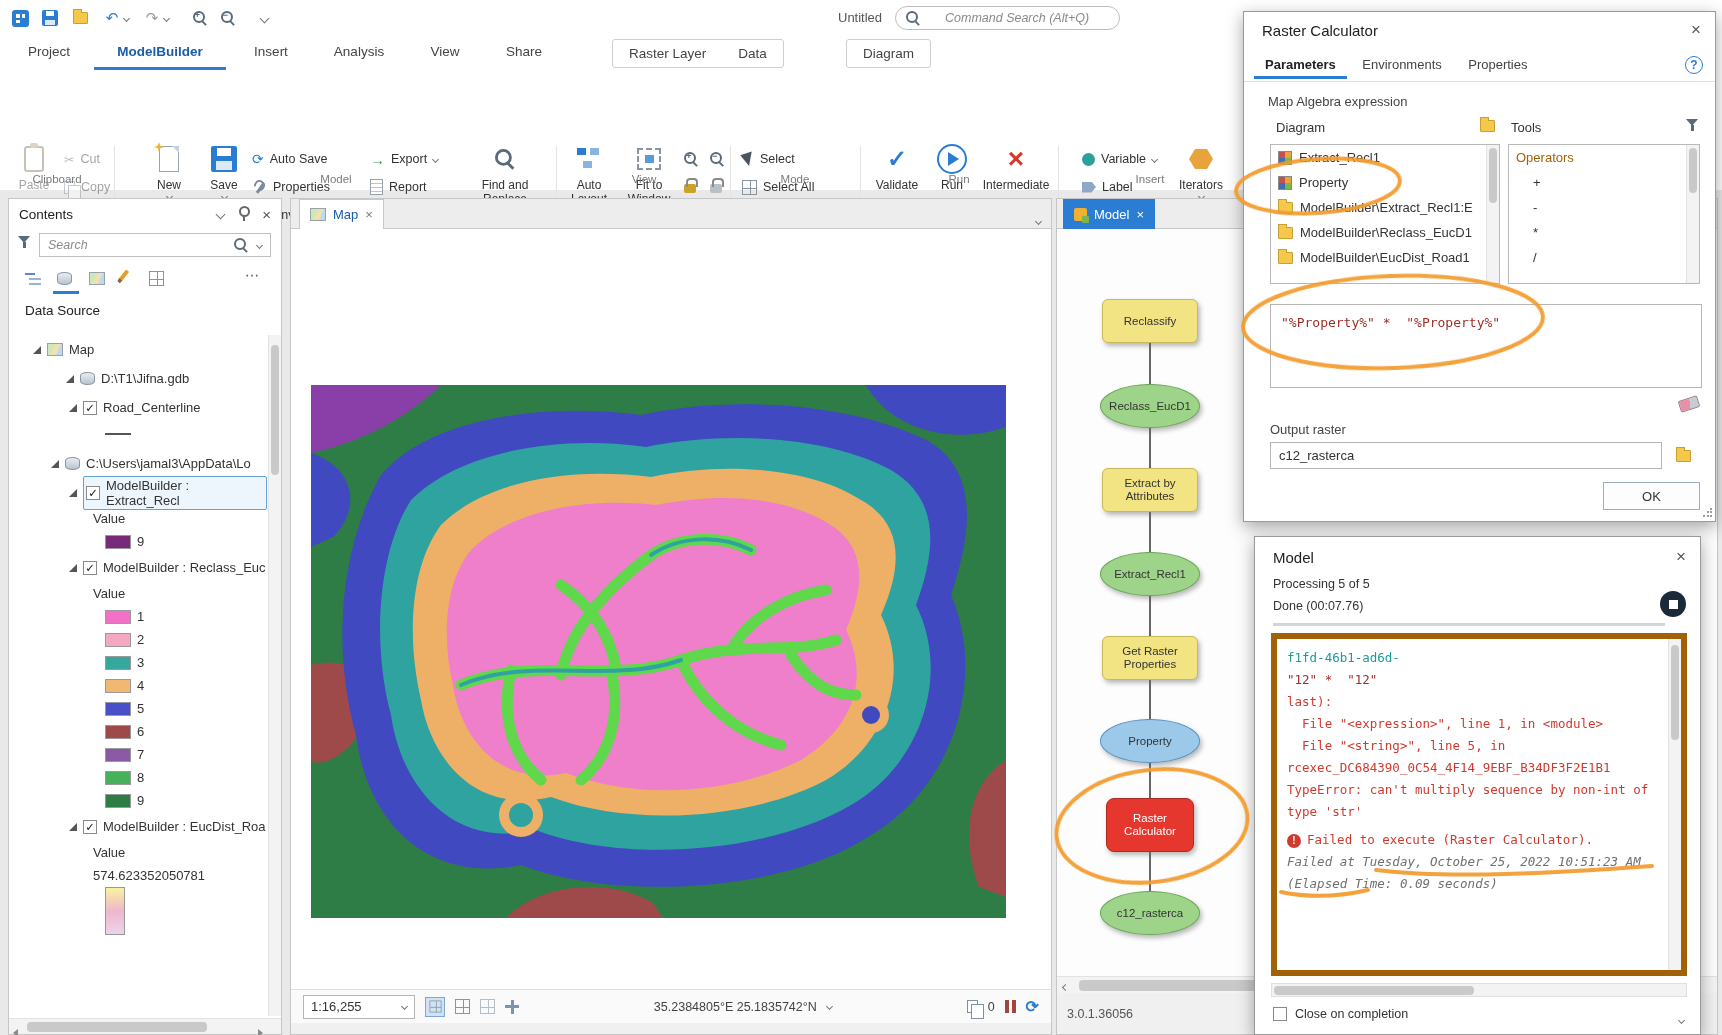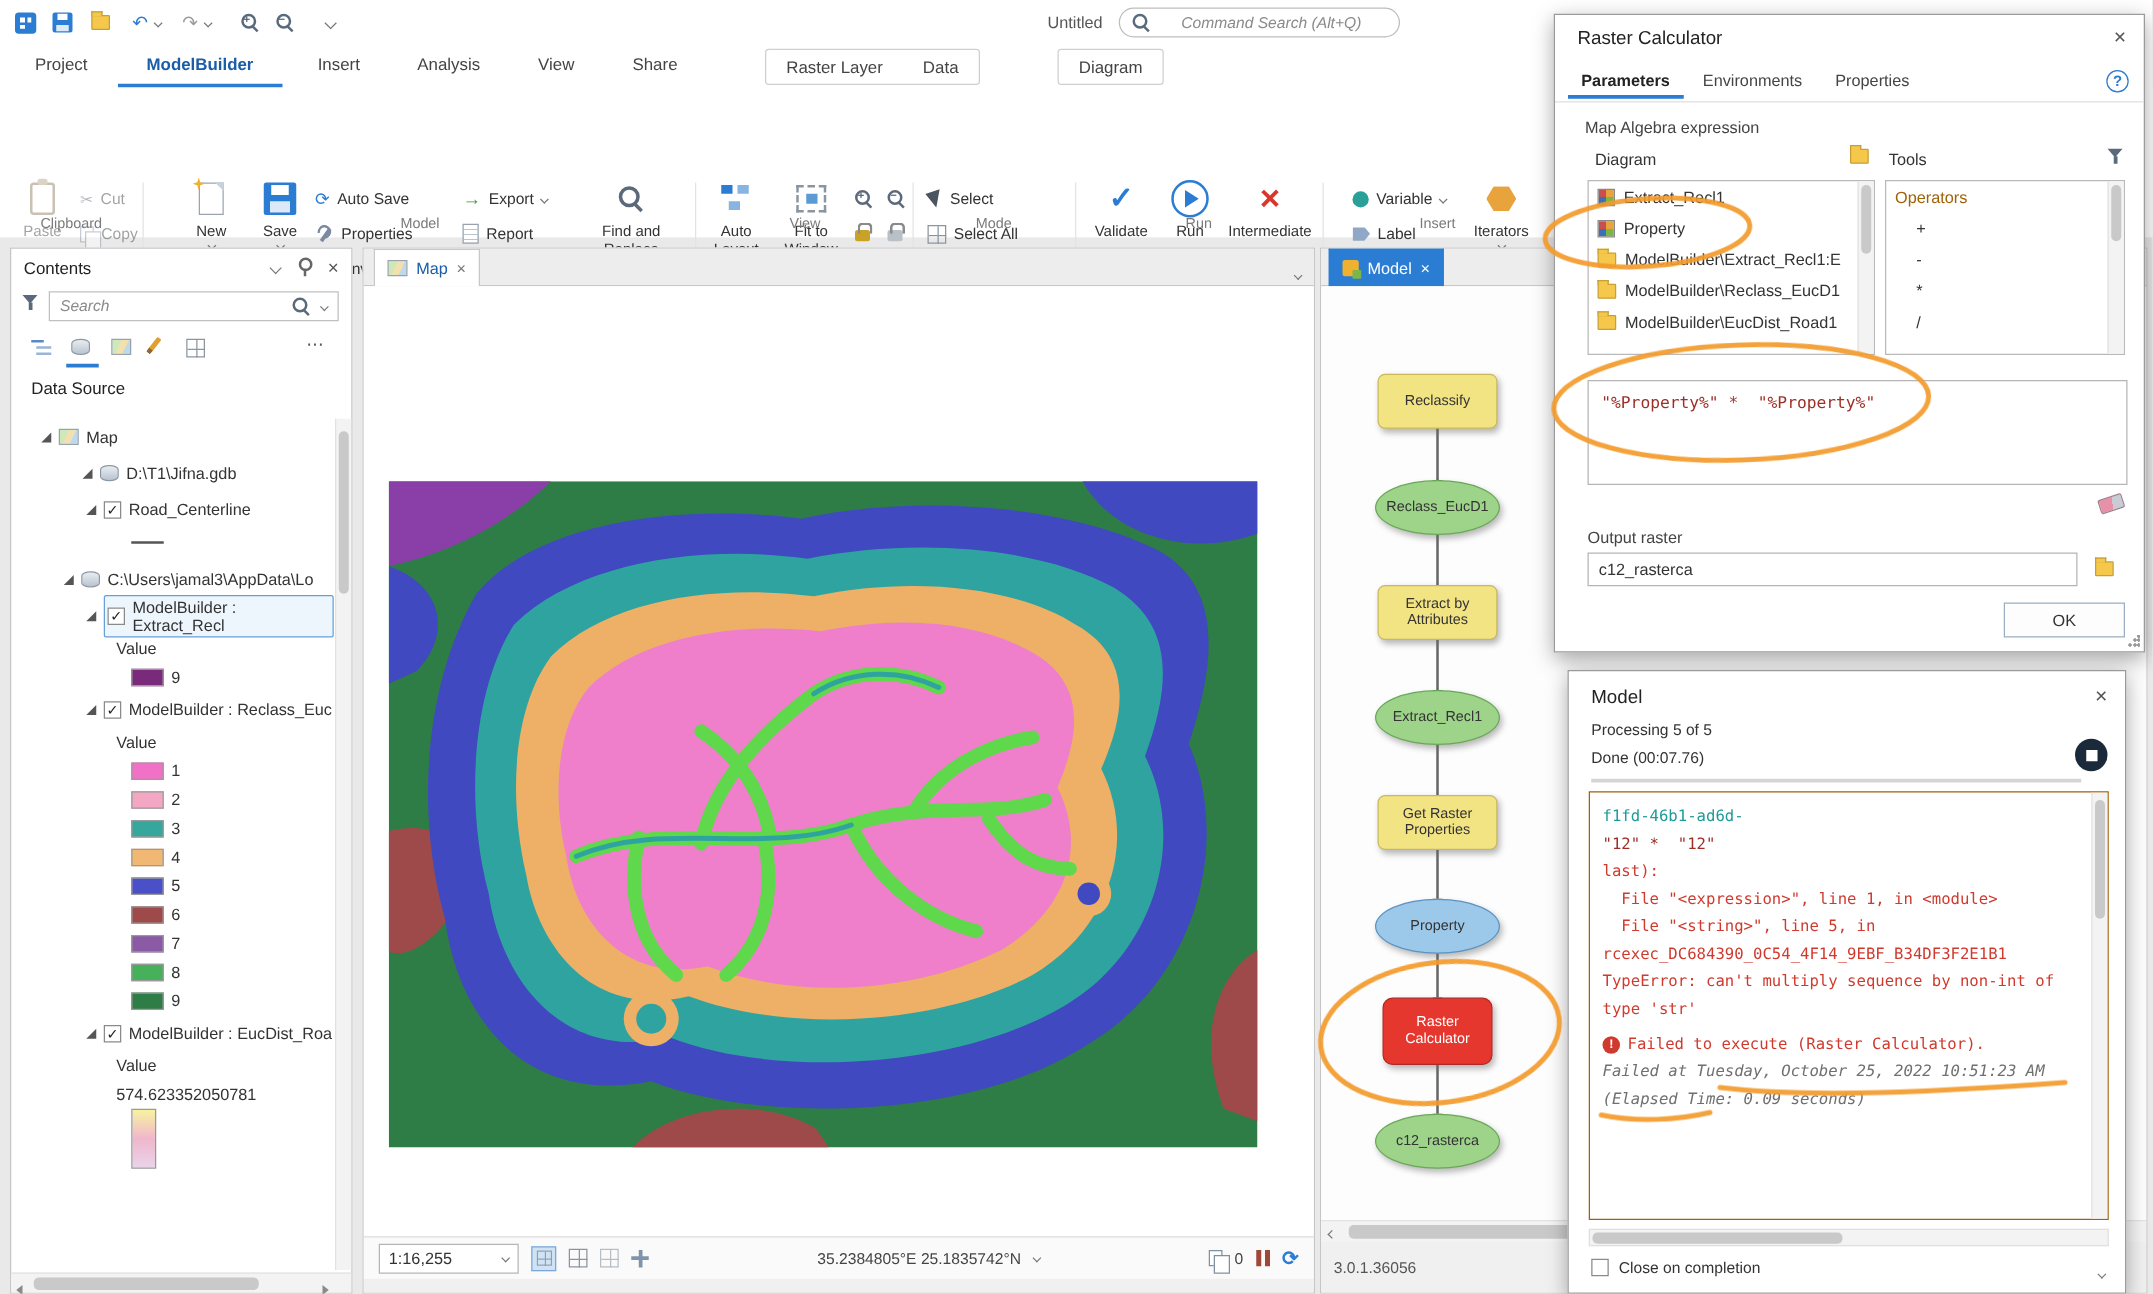--- a/index.html
+++ b/index.html
@@ -722,21 +722,21 @@
 <div class="dialog" style="left:1254px;top:536px;width:447px;height:499px">
   <div class="abs" style="left:18px;top:12px;font-size:15px;color:#222">Model</div>
   <span class="abs" style="right:14px;top:10px;font-size:17px;color:#555">×</span>
   <div class="abs" style="left:18px;top:40px;font-size:12.5px;color:#333">Processing 5 of 5</div>
   <div class="abs" style="left:18px;top:62px;font-size:12.5px;color:#333">Done (00:07.76)</div>
   <div class="abs" style="right:14px;top:54px;width:26px;height:26px;border-radius:50%;background:#1b2a3a;display:flex;align-items:center;justify-content:center">
     <span style="width:9px;height:9px;background:#fff;display:block"></span>
   </div>
   <div class="abs" style="left:18px;top:86px;width:392px;height:3px;background:#d5d5d5"></div>
 
-  <div class="abs" style="left:16px;top:96px;width:416px;height:343px;border:1px solid #a16207;padding:8px 10px;overflow:hidden">
+  <div class="abs" style="left:16px;top:96px;width:416px;height:343px;border:6px solid #a16207;padding:8px 10px;overflow:hidden">
     <div class="logline l-path"><span>f1fd-46b1-ad6d-</span></div>
     <div class="logline l-expr"><span>"12" *  "12"</span></div>
     <div class="logline l-err"><span>last):</span></div>
     <div class="logline l-err"><span>  File "&lt;expression&gt;", line 1, in &lt;module&gt;</span></div>
     <div class="logline l-err"><span>  File "&lt;string&gt;", line 5, in</span></div>
     <div class="logline l-err"><span>rcexec_DC684390_0C54_4F14_9EBF_B34DF3F2E1B1</span></div>
     <div class="logline l-err"><span>TypeError: can't multiply sequence by non-int of</span></div>
     <div class="logline l-err"><span>type 'str'</span></div>
     <div class="logline l-err gap"><span class="errico">!</span><span>Failed to execute (Raster Calculator).</span></div>
     <div class="logline l-meta"><span>Failed at Tuesday, October 25, 2022 10:51:23 AM</span></div>

